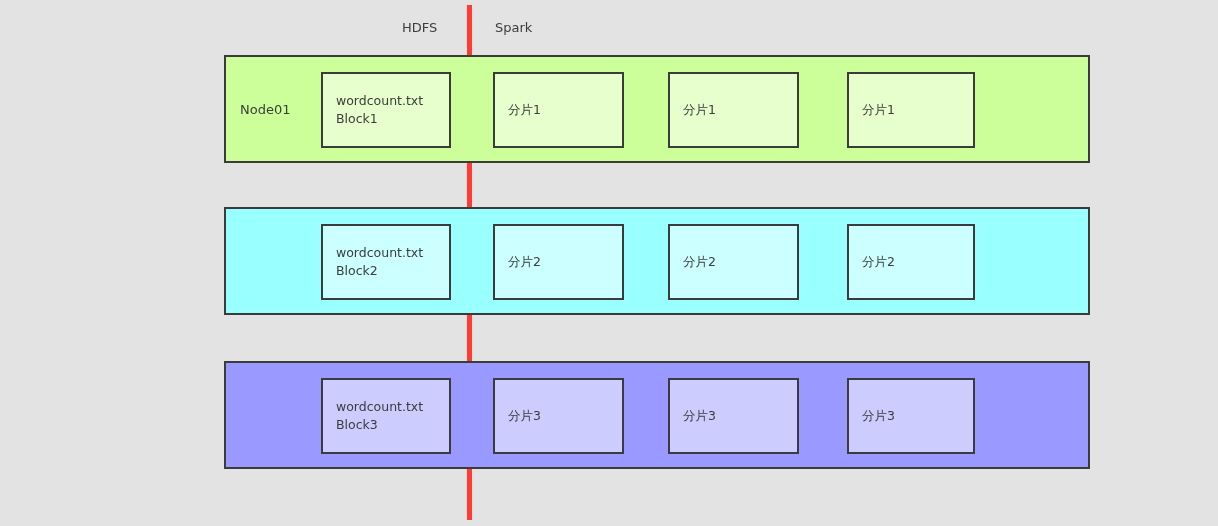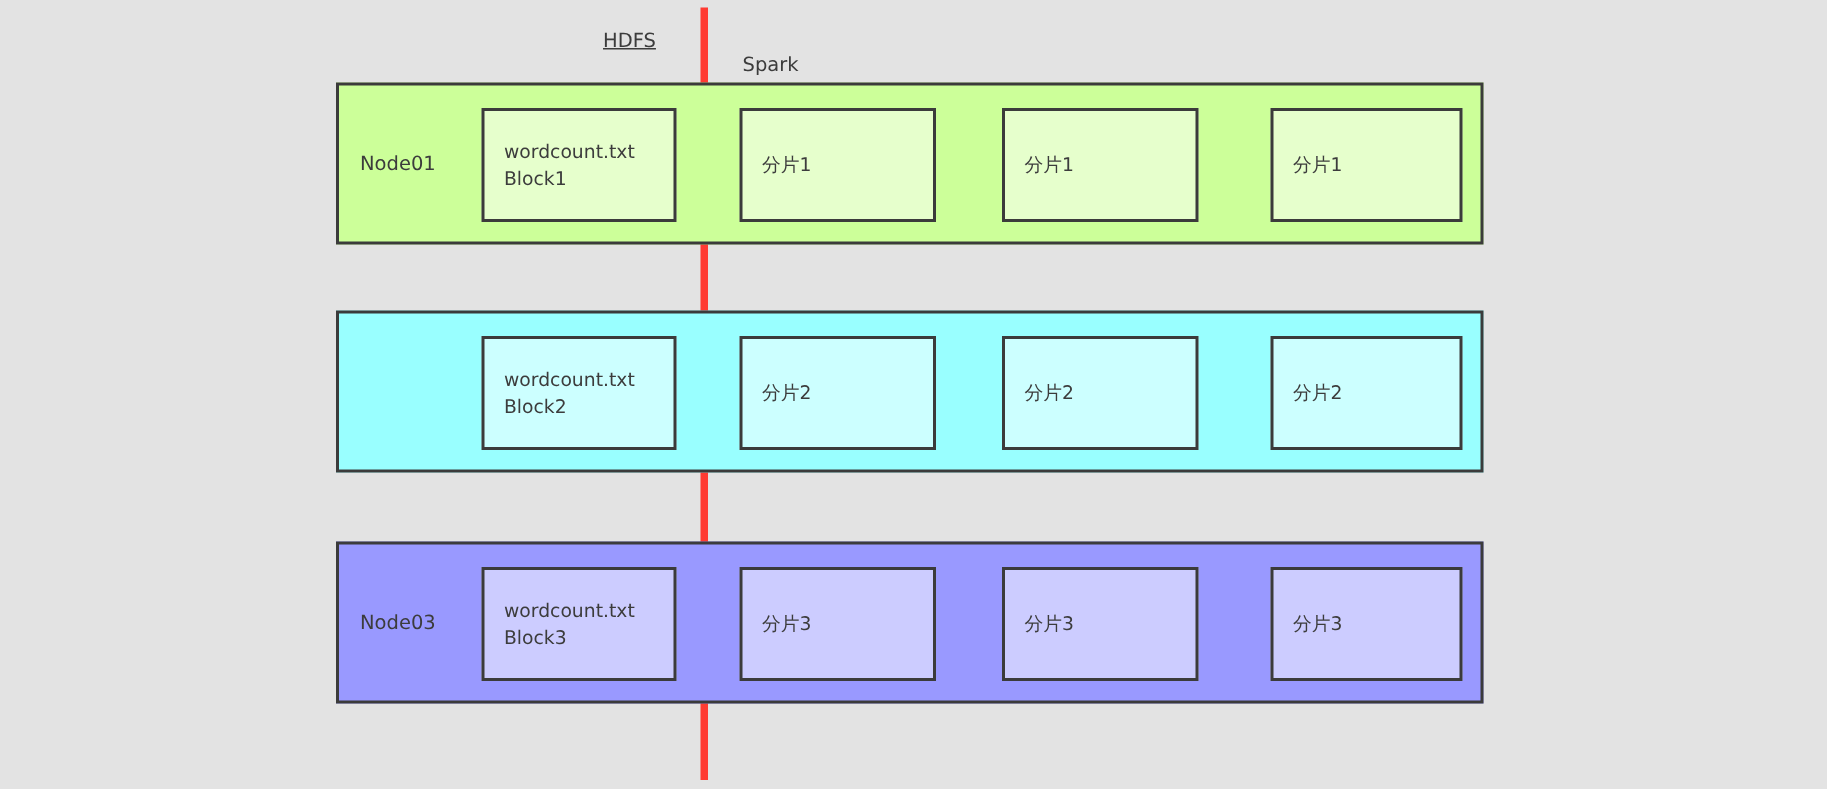--- a/index.html
+++ b/index.html
@@ -19,38 +19,38 @@
     height: 526px;
   }
 
   
   .col-label {
     position: absolute;
     font-size: 13px;
     color: #3c3c3c;
     white-space: nowrap;
   }
-  #hdfs-label { left: 402px; top: 20px; text-decoration: underline; }
-  #spark-label { left: 495px; top: 36px; }
+  #hdfs-label { left: 402px; top: 20px; }
+  #spark-label { left: 495px; top: 20px; }
 
   
   #divider {
     position: absolute;
     left: 467px;
     top: 5px;
     width: 5px;
     height: 515px;
     background: #ff3b33;
   }
 
   
   .node-row {
     position: absolute;
     left: 224px;
-    width: 765px;
+    width: 866px;
     height: 108px;
     border: 2px solid #3b3b3b;
     box-sizing: border-box;
   }
   #node-row-0 { top: 55px;  background: #ccff99; }
   #node-row-1 { top: 207px; background: #99ffff; }
   #node-row-2 { top: 361px; background: #9999ff; }
 
   .node-name {
     position: absolute;
@@ -138,21 +138,20 @@
     </div>
     <div class="inner-box part-box-1">
       <span>分片2</span>
     </div>
     <div class="inner-box part-box-2">
       <span>分片2</span>
     </div>
   </div>
 
   <div class="node-row" id="node-row-2">
-    <span class="node-name">Node03</span>
     <div class="inner-box block-box">
       <span class="block-text">wordcount.txt
 Block3</span>
     </div>
     <div class="inner-box part-box-0">
       <span>分片3</span>
     </div>
     <div class="inner-box part-box-1">
       <span>分片3</span>
     </div>

